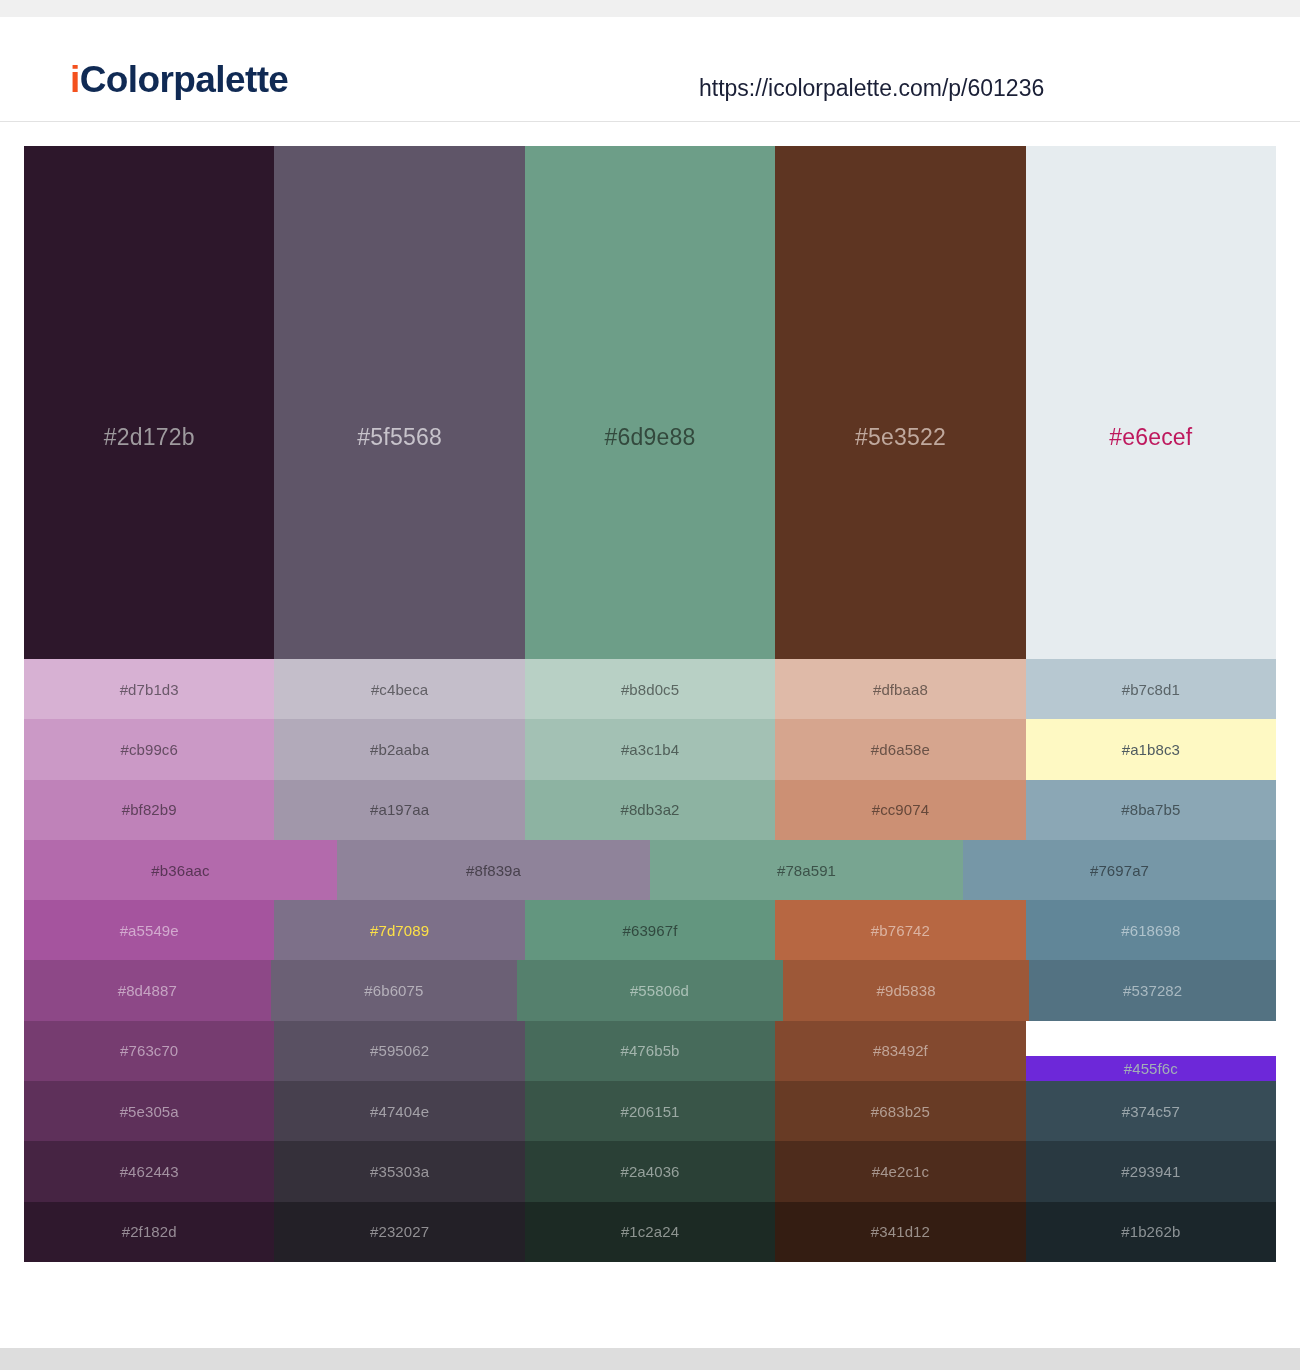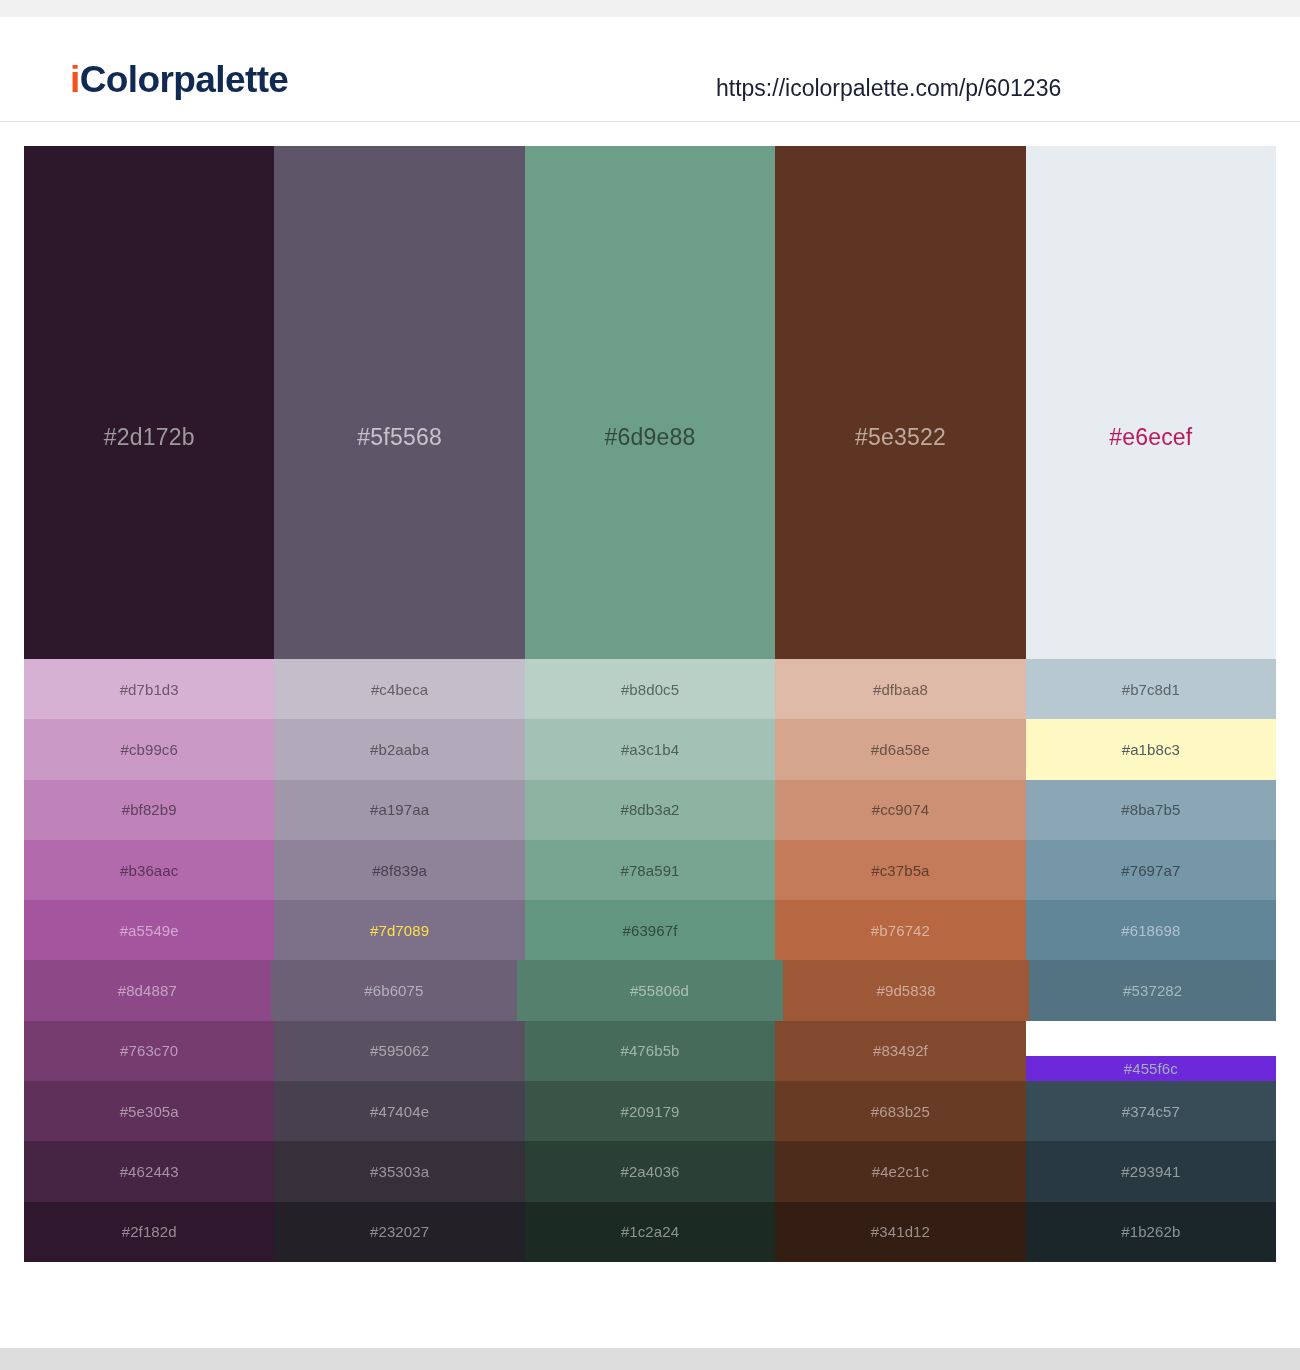--- a/index.html
+++ b/index.html
@@ -47,21 +47,21 @@
     font-weight: bold;
     letter-spacing: -0.6px;
     white-space: nowrap;
     line-height: 1;
   }
   .logo .logo-i { color: #f4511e; }
   .logo .logo-rest { color: #102a54; margin-top: 16px; }
 
   .site-url {
     position: absolute;
-    left: 716px;
+    left: 699px;
     top: 60px;
     font-size: 23px;
     color: #1a1f36;
     line-height: 1;
     white-space: nowrap;
   }
 
   
   .palette-strip {
     position: absolute;
@@ -214,23 +214,20 @@
       <div class="var-row">
         <div class="var-cell" style="background: rgb(179, 106, 172);">
           <span class="hex" style="color: rgb(89, 53, 86);">#b36aac</span>
         </div>
         <div class="var-cell" style="background: rgb(143, 131, 154);">
           <span class="hex" style="color: rgb(72, 65, 77);">#8f839a</span>
         </div>
         <div class="var-cell" style="background: rgb(120, 165, 145);">
           <span class="hex" style="color: rgb(60, 82, 73);">#78a591</span>
         </div>
-        <div class="var-cell" style="background: rgb(195, 123, 90);">
-          <span class="hex" style="color: rgb(97, 61, 45);">#c37b5a</span>
-        </div>
         <div class="var-cell" style="background: rgb(118, 151, 167);">
           <span class="hex" style="color: rgb(59, 75, 83);">#7697a7</span>
         </div>
       </div>
       <div class="var-row">
         <div class="var-cell" style="background: rgb(165, 84, 158);">
           <span class="hex" style="color: rgb(210, 170, 207);">#a5549e</span>
         </div>
         <div class="var-cell" style="background: rgb(125, 112, 137);">
           <span class="hex" style="color: #fde047;">#7d7089</span>
@@ -280,21 +277,21 @@
         </div>
       </div>
       <div class="var-row">
         <div class="var-cell" style="background: rgb(94, 48, 90);">
           <span class="hex" style="color: rgb(175, 151, 173);">#5e305a</span>
         </div>
         <div class="var-cell" style="background: rgb(71, 64, 78);">
           <span class="hex" style="color: rgb(163, 160, 167);">#47404e</span>
         </div>
         <div class="var-cell" style="background: rgb(57, 85, 72);">
-          <span class="hex" style="color: rgb(156, 170, 164);">#209179</span>
+          <span class="hex" style="color: rgb(156, 170, 164);">#206151</span>
         </div>
         <div class="var-cell" style="background: rgb(104, 59, 37);">
           <span class="hex" style="color: rgb(179, 157, 146);">#683b25</span>
         </div>
         <div class="var-cell" style="background: rgb(55, 76, 87);">
           <span class="hex" style="color: rgb(155, 166, 171);">#374c57</span>
         </div>
       </div>
       <div class="var-row">
         <div class="var-cell" style="background: rgb(70, 36, 67);">

